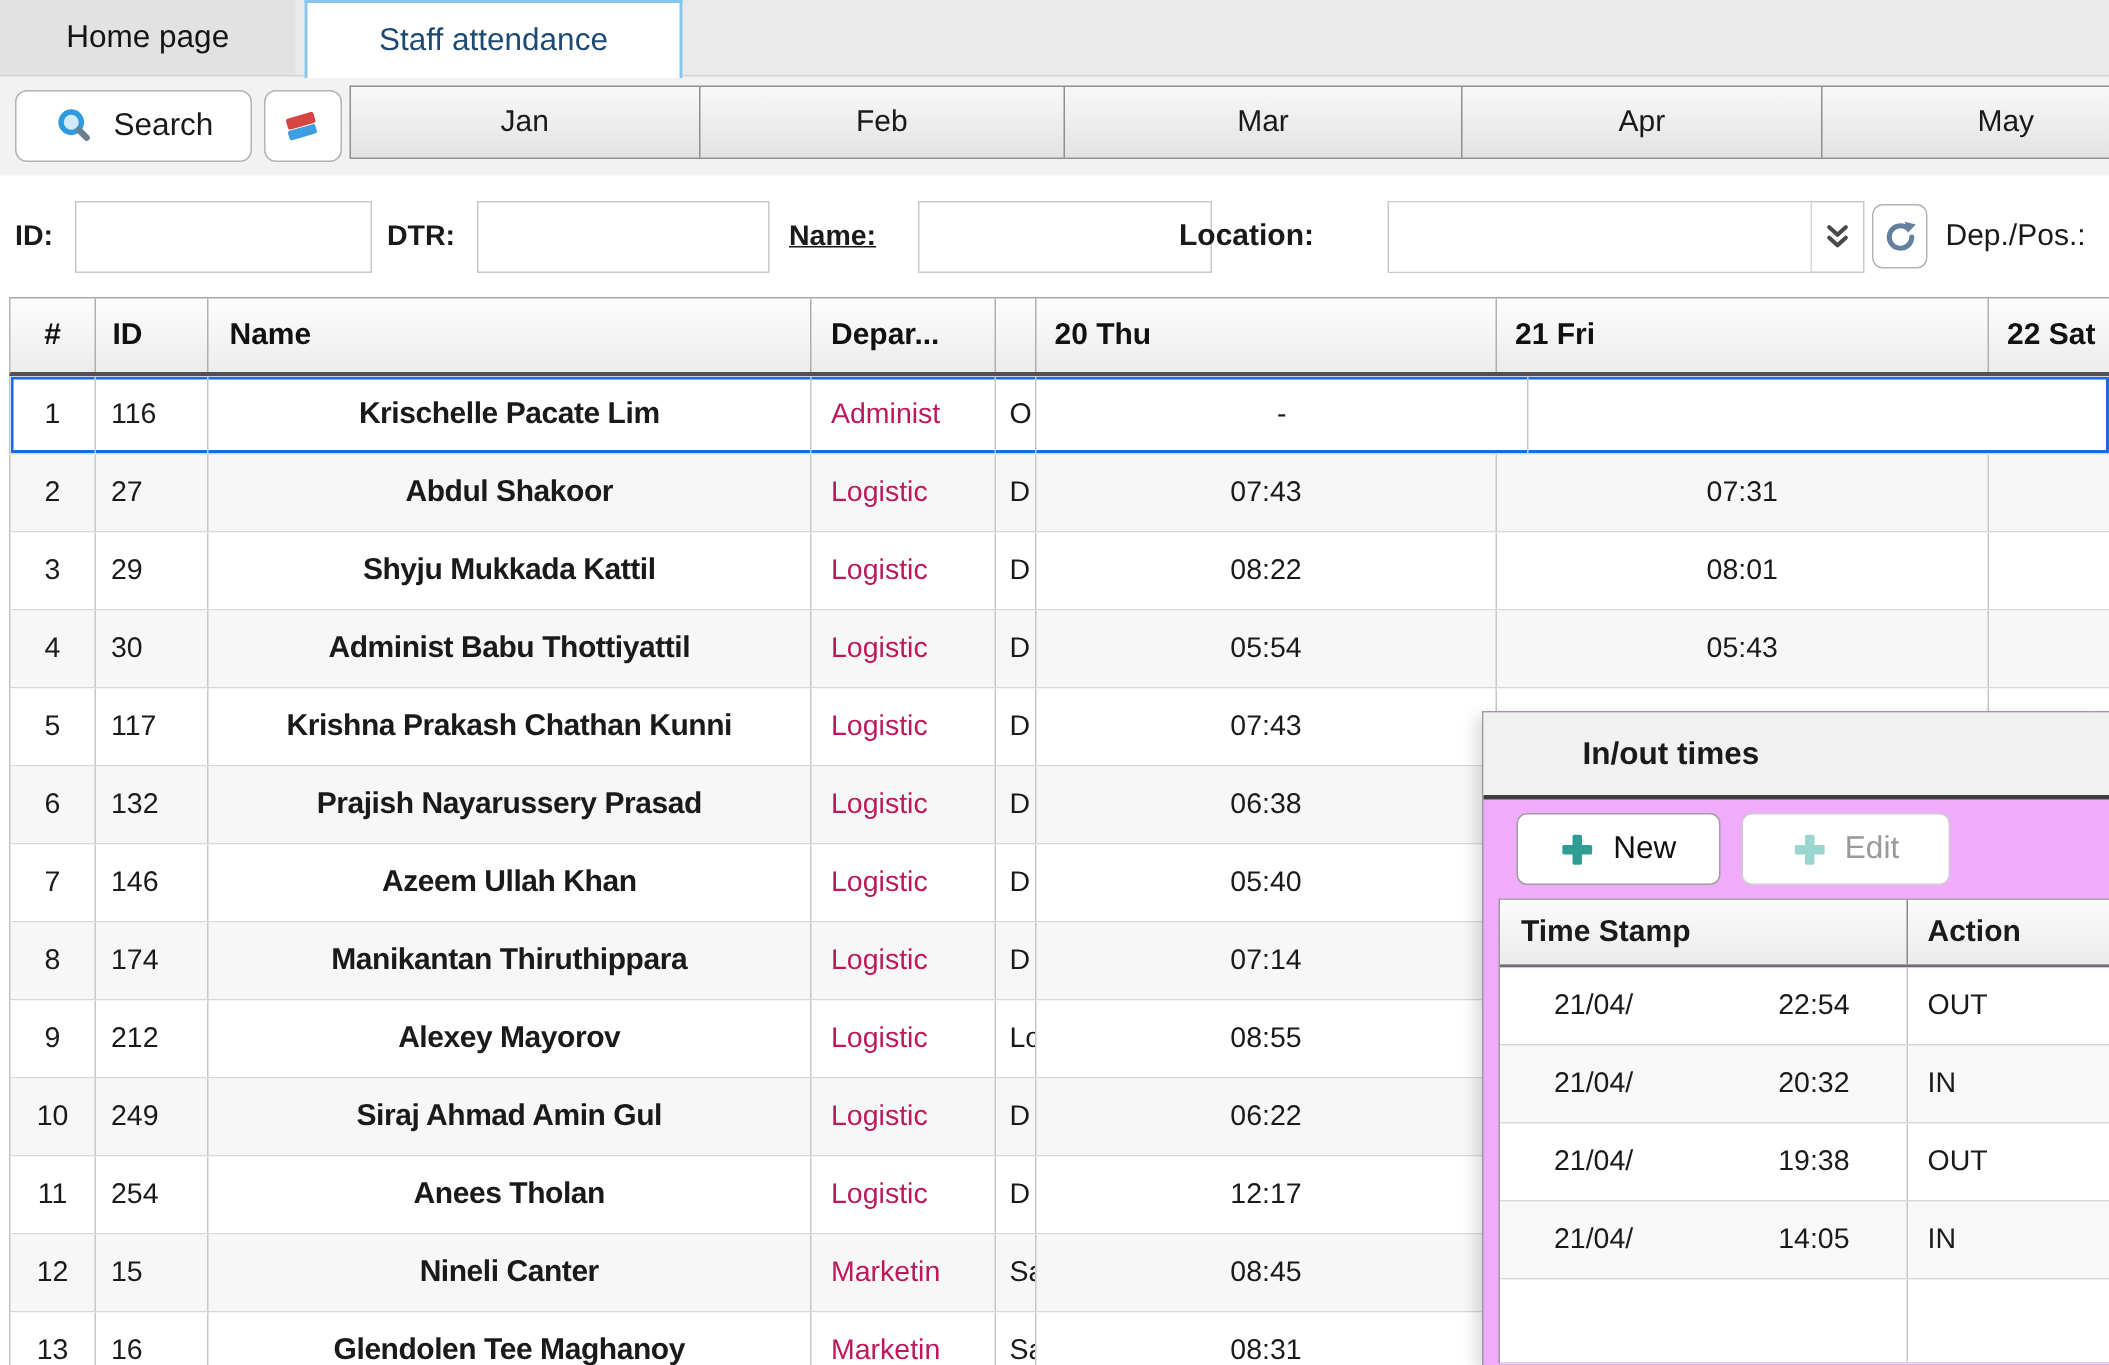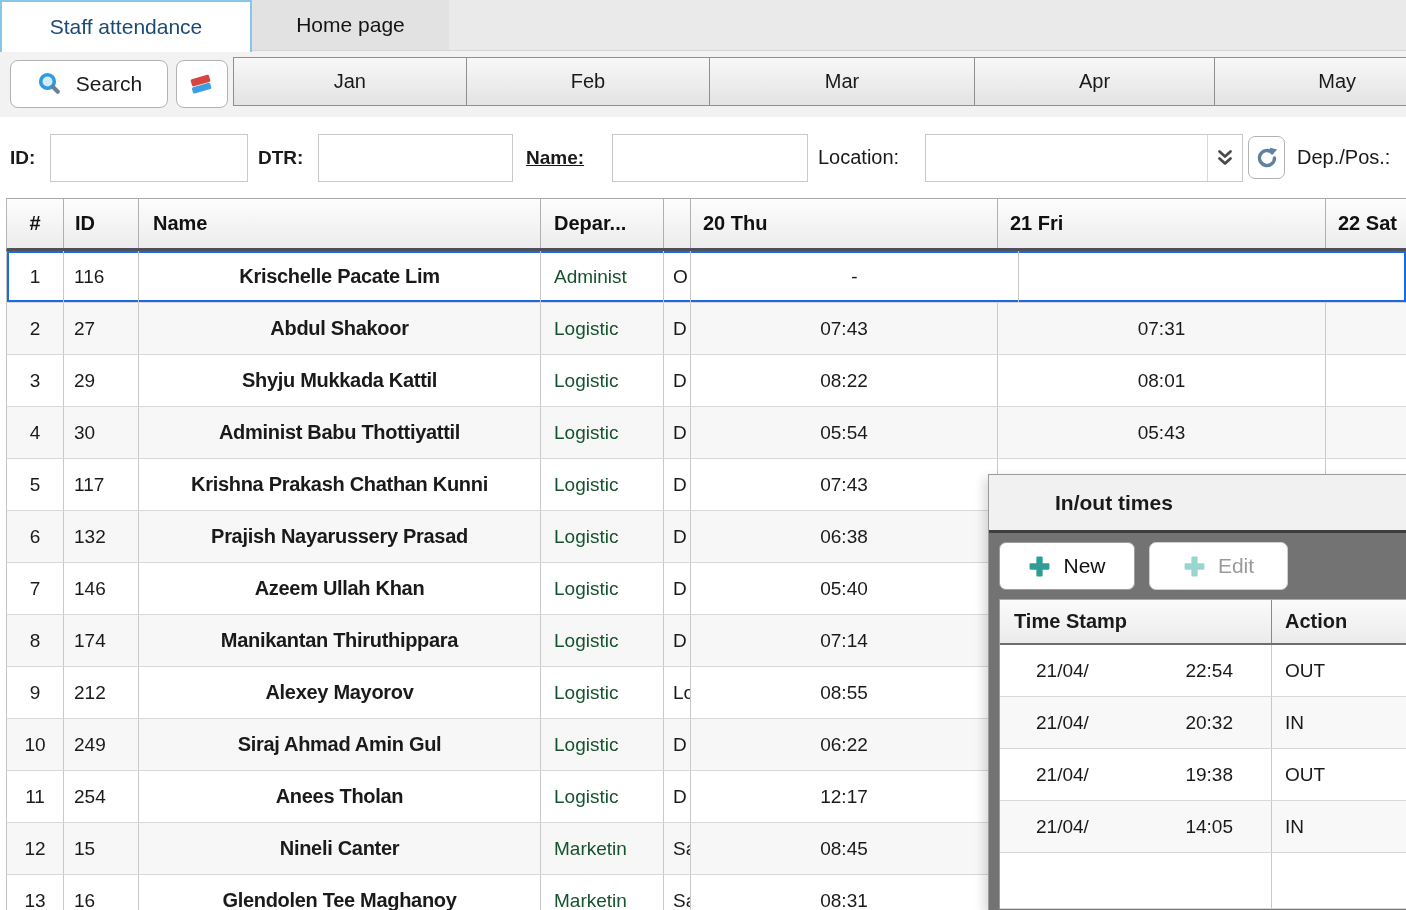--- a/index.html
+++ b/index.html
@@ -32,21 +32,21 @@
 
   
   .filters { position:relative; height:81px; background:#fff; font-size:20px; }
   .flabel { position:absolute; top:0; height:81px; display:flex; align-items:center; }
   .flabel.b { font-weight:bold; font-size:19px; }
   .finput { position:absolute; top:17px; height:48px; border:1px solid #c9c9c9; background:#fff;
             font-size:19px; padding:0 8px; font-family:inherit; outline:none; }
   .lbl-id   { left:10px; }  .in-id   { left:50px;  width:198px; }
   .lbl-dtr  { left:258px; } .in-dtr  { left:318px; width:195px; }
   .lbl-name { left:526px;text-decoration:underline; } .in-name { left:612px; width:196px; }
-  .lbl-loc  { left:818px; }
+  .lbl-loc  { left:786px;font-weight:bold; }
   .combo { position:absolute; left:925px; top:17px; width:318px; height:48px; border:1px solid #c9c9c9; background:#fff; display:flex; }
   .combo input { flex:1; border:none; outline:none; font-size:19px; padding:0 8px; font-family:inherit; }
   .combo-btn { width:35px; border-left:1px solid #d8d8d8; display:flex; align-items:center; justify-content:center; }
   .btn-refresh { position:absolute; left:1248px; top:19px; width:37px; height:43px; border-radius:7px; }
   .lbl-dep { left:1297px; white-space:nowrap; }
 
   
   .grid { position:absolute; top:198px; left:6px; right:0; z-index:1; }
   .cell { display:flex; align-items:center; overflow:hidden; white-space:nowrap; }
   .g-header { display:flex; height:53px; background:linear-gradient(#fdfdfd,#ececec);
@@ -60,31 +60,31 @@
   .c-pos { width:27px; padding-left:9px; }
   .c-day { width:307px; padding-left:12px; }
   .c-day2 { width:328px; }
   .c-sat { flex:1; padding-left:12px; border-right:none !important; }
   .g-row { display:flex; height:52px; background:#fff; border-bottom:1px solid #d8d8d8; border-left:1px solid #c4c4c4; font-size:19px; }
   .g-row:nth-of-type(even) { background:#f7f7f7; }
   .g-row .cell { border-right:1px solid #c8c8c8; }
   .g-row .c-num { font-size:19px; justify-content:center; padding-left:0; }
   .g-row .c-id { padding-left:10px; }
   .g-row .c-name { justify-content:center; font-weight:bold; font-size:20px; letter-spacing:-0.3px; padding-left:0; }
-  .g-row .c-dept { color:#14532d; }
+  .g-row .c-dept { color:#be185d; }
   .g-row .c-day, .g-row .c-day2 { justify-content:center; padding-left:0; }
   .g-row.selected { box-shadow:inset 0 0 0 2px #1b6ae3; position:relative; z-index:2; }
 
   
-  .popup { position:absolute; left:988px; top:474px; width:418px; height:436px; background:#737373;
+  .popup { position:absolute; left:988px; top:474px; width:418px; height:436px; background:#f0abfc;
            border-left:1px solid #9b9b9b; border-top:1px solid #9b9b9b;
            box-shadow:-4px 4px 10px rgba(0,0,0,0.15); z-index:10; }
   .popup-title { height:58px; background:#f1f1f1; border-bottom:3px solid #3e3e3e;
                  display:flex; align-items:center; padding-left:66px; font-weight:bold; font-size:21px; }
-  .popup-toolbar { height:66px; display:flex; align-items:center; padding-left:10px; gap:14px; }
+  .popup-toolbar { height:66px; display:flex; align-items:center; padding-left:22px; gap:14px; }
   .pbtn { height:48px; border-radius:7px; display:flex; align-items:center; justify-content:center; gap:12px;
           font-size:21px; background:#fff; }
   .pbtn-new { width:136px; border:1px solid #9e9e9e; color:#111; }
   .pbtn-edit { width:139px; border:1px solid #cfcfcf; color:#9a9a9a; }
   .ptable { margin-left:10px; border-left:1px solid #9b9b9b; }
   .pt-header { display:flex; height:46px; background:linear-gradient(#fbfbfb,#ebebeb);
                border-top:1px solid #a8a8a8; border-bottom:2px solid #6e6e6e; font-weight:bold; font-size:20px; }
   .pt-header .cell { border-right:1px solid #8a8a8a; }
   .c-ts { width:272px; padding-left:14px; }
   .c-act { flex:1; padding-left:13px; border-right:none !important; }
@@ -92,22 +92,22 @@
   .pt-row:nth-of-type(even) { background:#f8f8f8; }
   .pt-row .c-ts { display:flex; justify-content:space-between; align-items:center; padding:0 38px 0 36px; border-right:1px solid #c8c8c8; }
   .pt-row-empty { height:56px; }
 </style>
 </head>
 <body>
 
 <div class="screen">
 
   <div class="tabbar">
+    <div class="tab tab-home">Home page</div>
     <div class="tab tab-active">Staff attendance</div>
-    <div class="tab tab-home">Home page</div>
   </div>
 
   <div class="toolbar">
     <div class="btn btn-search">
       <span style="display:flex;">
         <svg width="27" height="27" viewBox="0 0 27 27">
           <circle cx="11.5" cy="10.5" r="6.8" fill="#d2eaf9" stroke="#2d9be0" stroke-width="3.6"></circle>
           <line x1="16.8" y1="15.8" x2="21.8" y2="20.8" stroke="#6b7f92" stroke-width="4.2" stroke-linecap="round"></line>
         </svg>
       </span>

